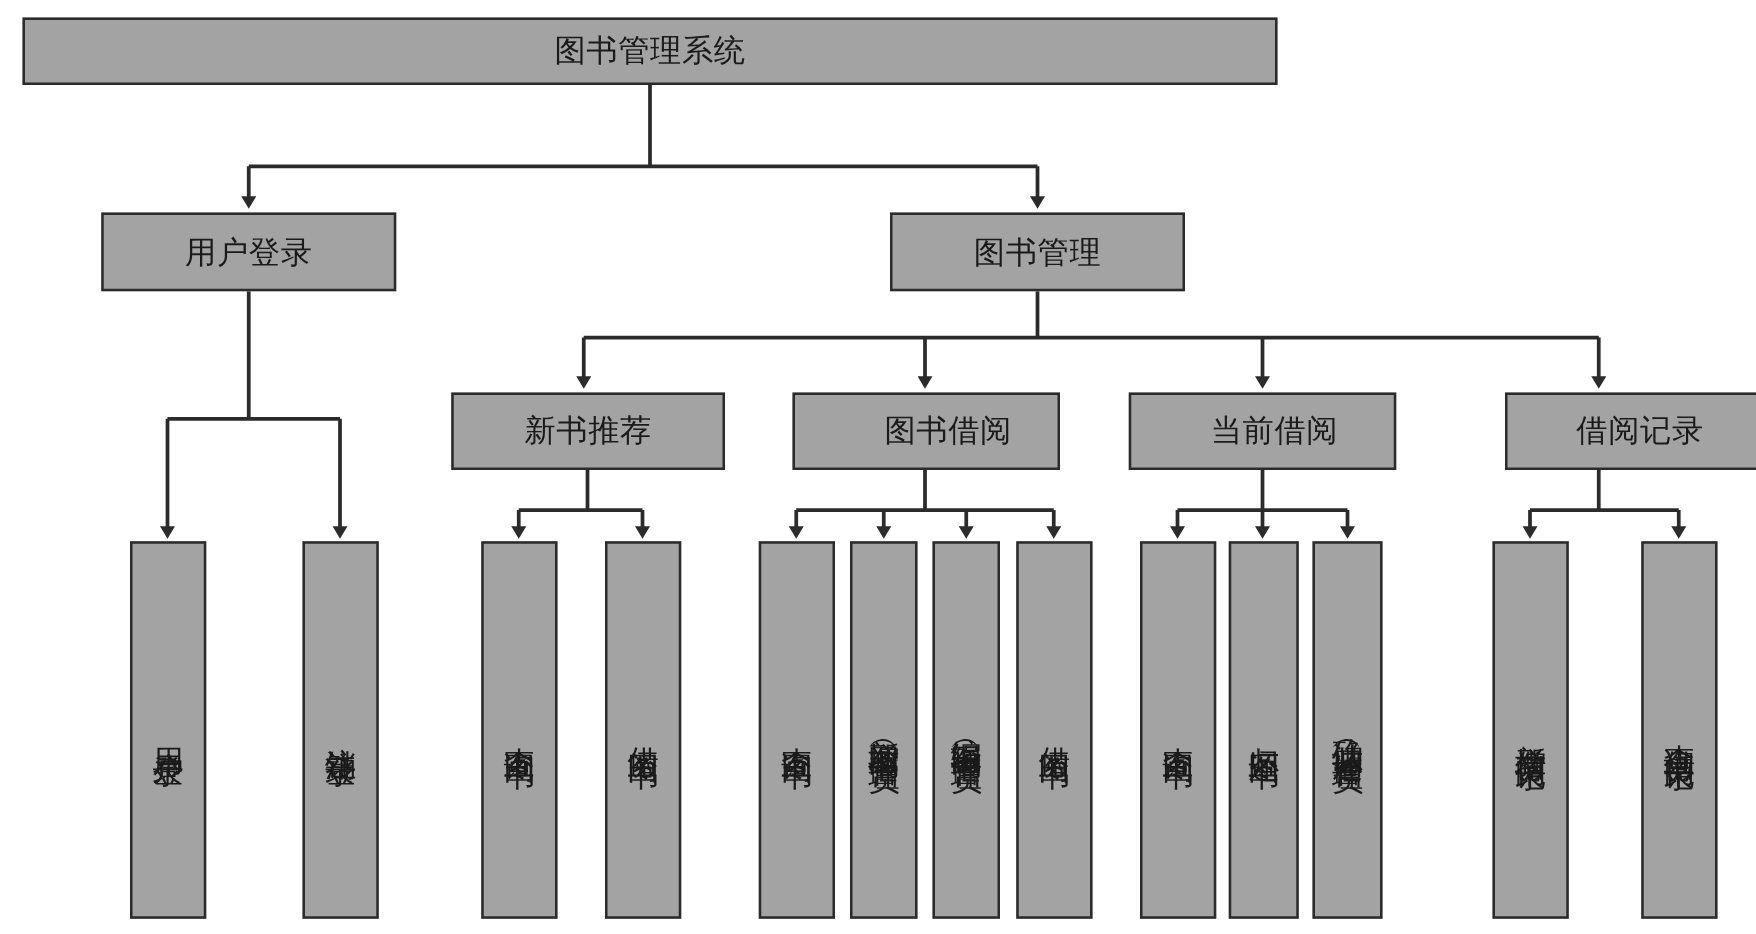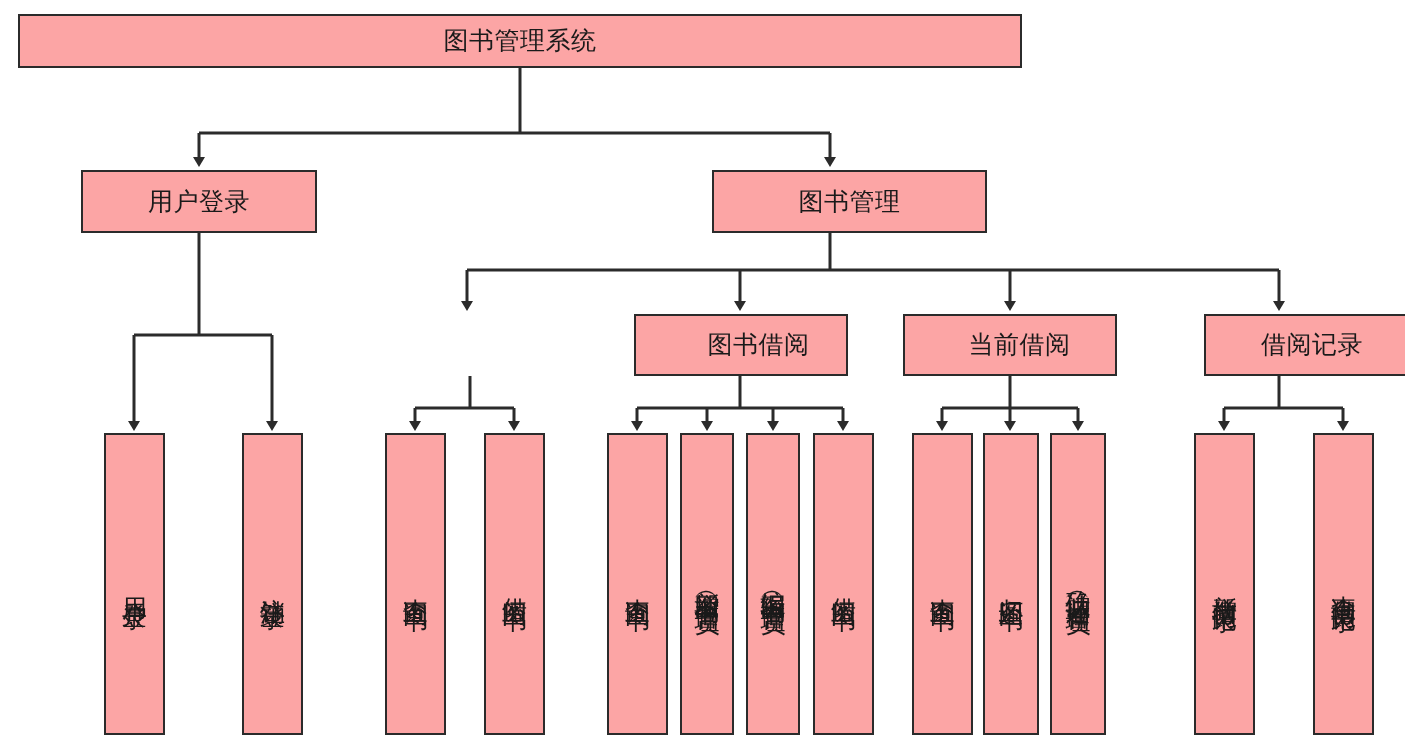--- a/index.html
+++ b/index.html
@@ -23,21 +23,21 @@
     left: 0;
     top: 0;
     width: 1405px;
     height: 747px;
     pointer-events: none;
   }
   .node {
     position: absolute;
     box-sizing: border-box;
     border: 2.5px solid #2b2b2b;
-    background: #fca5a5;
+    background: #a3a3a3;
     display: flex;
     align-items: center;
     justify-content: center;
     color: #1a1a1a;
   }
   .node .label {
     display: block;
     text-align: center;
     line-height: 1.26;
   }
@@ -127,24 +127,27 @@
     </g>
   </svg>
 
   <div class="node horiz root" style="left:18px; top:14px; width:1004px; height:54px;">
     <span class="label">图书管理系统</span>
   </div>
 
   <div class="node horiz" style="left:81px; top:170px; width:236px; height:63px;">
     <span class="label">用户登录</span>
   </div>
-  <div class="node horiz" style="left:712px; top:170px; width:275px; height:63px;">
+  <div class="node horiz" style="left:712px; top:170px; width:236px; height:63px;">
     <span class="label">图书管理</span>
   </div>
 
+  <div class="node horiz" style="left:361px; top:314px; width:219px; height:62px;">
+    <span class="label">新书推荐</span>
+  </div>
   <div class="node horiz" style="left:634px; top:314px; width:214px; height:62px;padding-left:35px;">
     <span class="label">图书借阅</span>
   </div>
   <div class="node horiz" style="left:903px; top:314px; width:214px; height:62px;padding-left:19px;">
     <span class="label">当前借阅</span>
   </div>
   <div class="node horiz" style="left:1172px; top:314px; width:216px; height:62px;margin-left:32px;">
     <span class="label">借阅记录</span>
   </div>
 

